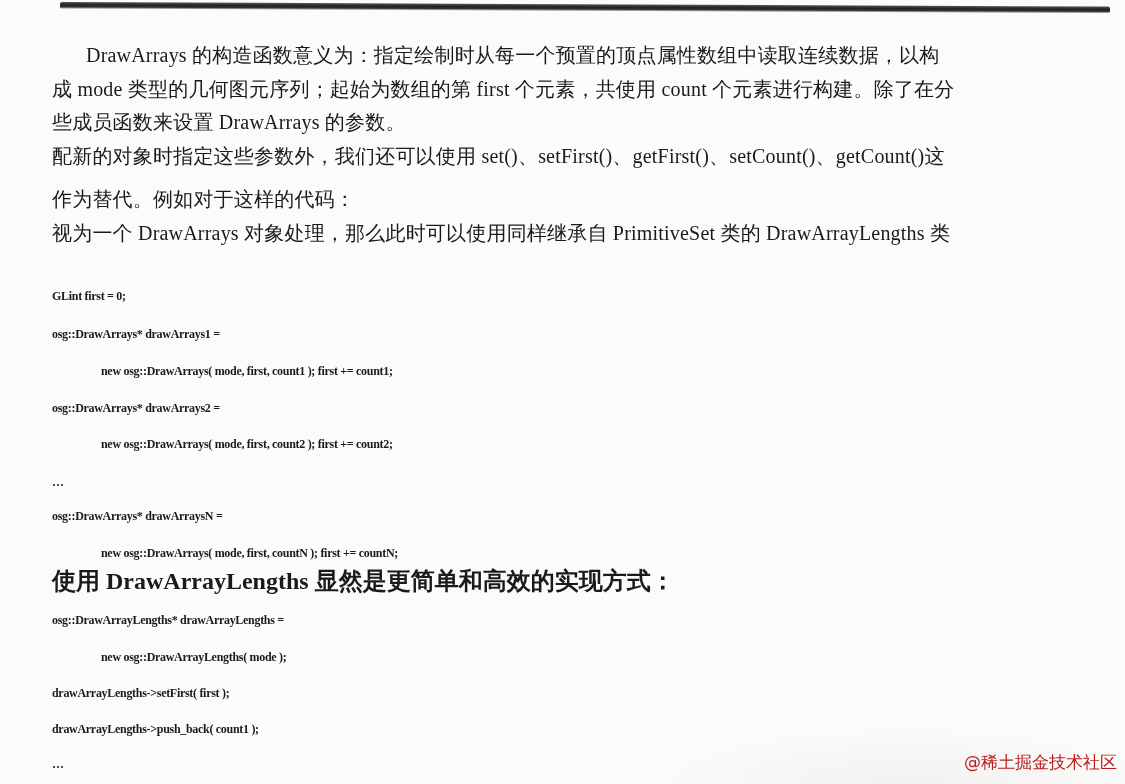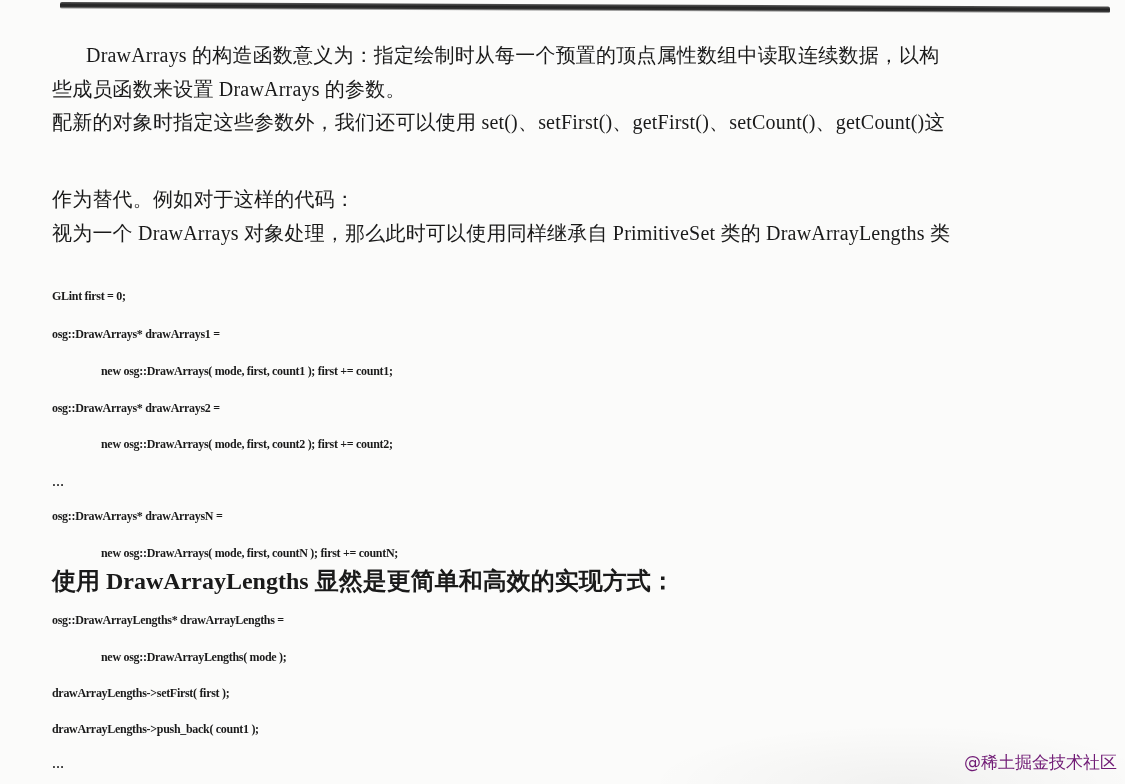--- a/index.html
+++ b/index.html
@@ -36,31 +36,32 @@
     position: absolute; left: 52px; white-space: nowrap;
     font-size: 24px; line-height: 24px; font-weight: bold;
   }
   .shadow-curve {
     position: absolute; right: -40px; bottom: -60px; width: 520px; height: 120px;
     border-radius: 50%;
     background: radial-gradient(ellipse at center, rgba(0,0,0,0.04), rgba(0,0,0,0) 70%);
   }
   .watermark {
     position: absolute; right: 8px; bottom: 10px;
-    font-family: "DejaVu Sans", sans-serif; font-size: 17px; color: #701a75;
+    font-family: "DejaVu Sans", sans-serif; font-size: 17px; color: #b91c1c;
   }
 </style>
 </head>
 <body>
 
 <div class="page">
   <div class="top-rule"></div>
 
   <div class="para p1">
     <span class="line indent">DrawArrays 的构造函数意义为：指定绘制时从每一个预置的顶点属性数组中读取连续数据，以构</span>
+    <span class="line">成 mode 类型的几何图元序列；起始为数组的第 first 个元素，共使用 count 个元素进行构建。除了在分</span>
     <span class="line">些成员函数来设置 DrawArrays 的参数。</span>
     <span class="line">配新的对象时指定这些参数外，我们还可以使用  set()、setFirst()、getFirst()、setCount()、getCount()这</span>
   </div>
 
   <div class="para p2">
     <span class="line">作为替代。例如对于这样的代码：</span>
     <span class="line">视为一个 DrawArrays 对象处理，那么此时可以使用同样继承自 PrimitiveSet 类的 DrawArrayLengths 类</span>
   </div>
 
   <div>

